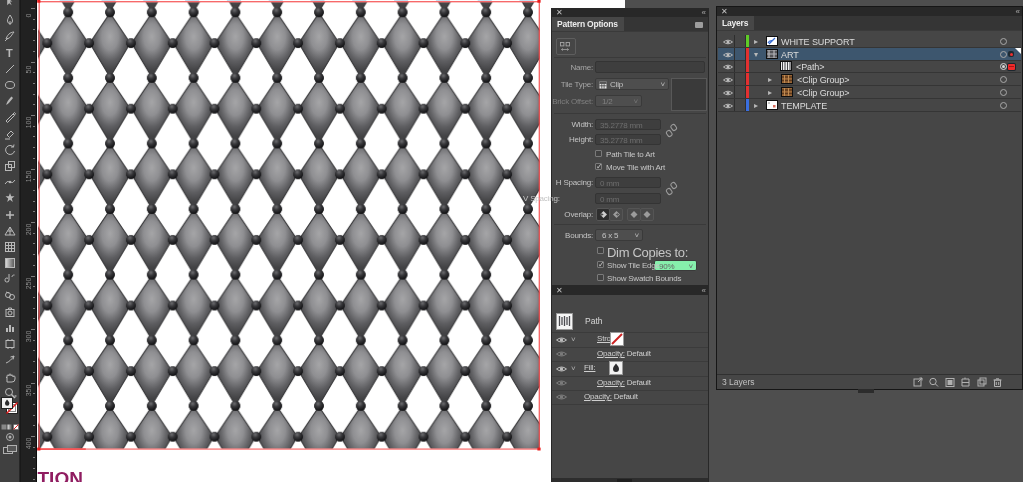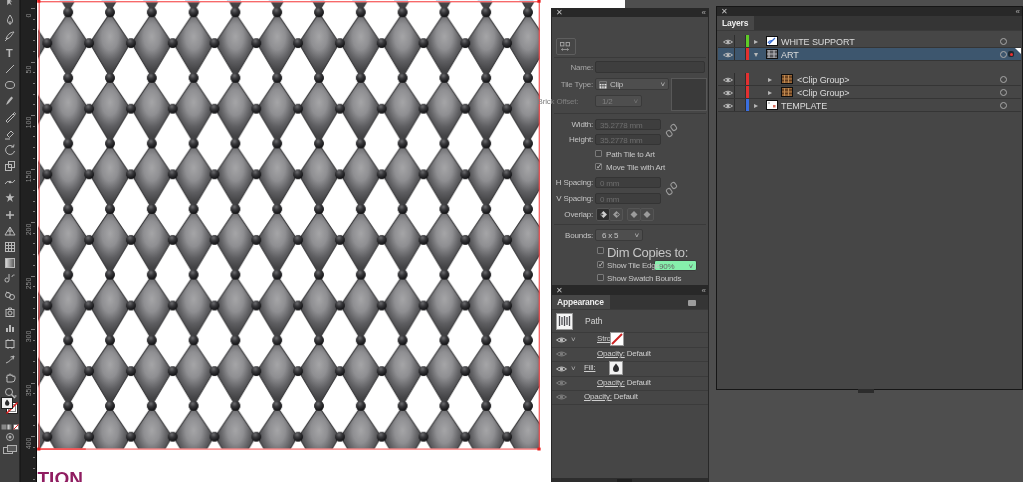--- a/index.html
+++ b/index.html
@@ -277,62 +277,66 @@
     <div class="rlabel" style="top: 386.5px;">350</div>
     <div class="rlabel" style="top: 440px;">400</div>
   </div>
 
 <div class="abs" style="left:551px;top:8px;width:158px;height:474px;background:#282828;"></div>
 <div id="po" class="abs panel" style="left:552px;top:8px;width:156px;height:277px;">
   <div class="phead">
       <span class="x">✕</span>
       <span class="cc">«</span>
     </div>
+  <div class="ptabs" style="top:9px;">
+      <div class="ptab">Pattern Options</div>
+    <div class="burger" style="right:5px;top:5px;"></div>
+    </div>
   <div class="abs" style="left:4px;top:30px;width:18px;height:15px;border:1px solid #5e5e5e;border-radius:2px;">
     <svg width="16" height="13" viewBox="0 0 16 13">
       <rect x="3.5" y="2.5" width="3.4" height="3.4" fill="none" stroke="#a5a5a5" stroke-width="0.9"></rect>
       <rect x="9.1" y="2.5" width="3.4" height="3.4" fill="none" stroke="#a5a5a5" stroke-width="0.9"></rect>
       <path d="M4.5 9.5 h7 M4.5 9.5 l1.4 -1.1 M4.5 9.5 l1.4 1.1 M11.5 9.5 l-1.4 -1.1 M11.5 9.5 l-1.4 1.1" stroke="#a5a5a5" stroke-width="0.8" fill="none"></path>
     </svg>
   </div>
   <div class="divider" style="top:49px;"></div>
   <div class="lbl" style="left:-29px;width:70px;text-align:right;top:54px;">Name:</div>
   <div class="inp" style="left:43px;top:53px;width:110px;height:12px;"></div>
   <div class="lbl" style="left:-29px;width:70px;text-align:right;top:71px;">Tile Type:</div>
   <div class="drop" style="left:43px;top:70px;width:74px;height:12px;">
     <svg style="position:absolute;left:3px;top:2px;" width="8" height="8" viewBox="0 0 8 8">
         <rect x="0.5" y="0.5" width="7" height="7" fill="#e8e8e8"></rect>
         <path d="M0.5 2.5 h7 M0.5 4.8 h7 M2.8 2.5 v5 M5.1 2.5 v5" stroke="#333" stroke-width="0.7"></path>
         <rect x="0.5" y="0.5" width="7" height="2" fill="#555"></rect>
       </svg>
     <span style="position:absolute;left:14px;top:1px;">Clip</span>
       <span class="chev">˅</span>
     </div>
-  <div class="lbl dim" style="left:-29px;width:70px;text-align:center;top:87.5px;">Brick Offset:</div>
+  <div class="lbl dim" style="left:-29px;width:70px;text-align:right;top:87.5px;">Brick Offset:</div>
   <div class="drop" style="left:43px;top:87px;width:47px;height:12px;color:#808080;">
       <span style="position:absolute;left:6px;top:1px;">1/2</span>
       <span class="chev" style="color:#777;">˅</span>
     </div>
   <div class="abs" style="left:119px;top:70px;width:34px;height:31px;border:1px solid #585858;background:#3a3a3a;"></div>
   <div class="divider" style="top:105px;"></div>
   <div class="lbl" style="left:-29px;width:70px;text-align:right;top:111px;color:#c4c4c4;">Width:</div>
   <div class="inp" style="left:43px;top:111px;width:66px;height:11px;line-height:11px;"><span style="margin-left:4px;">35.2778 mm</span></div>
   <div class="lbl" style="left:-29px;width:70px;text-align:right;top:126px;color:#c4c4c4;">Height:</div>
   <div class="inp" style="left:43px;top:126px;width:66px;height:11px;line-height:11px;"><span style="margin-left:4px;">35.2778 mm</span></div>
   <svg class="abs" style="left:113px;top:115px;" width="13" height="15" viewBox="0 0 13 15">
     <rect x="2" y="7.5" width="4.5" height="6" rx="2" transform="rotate(-35 4.2 10.5)" fill="none" stroke="#9a9a9a" stroke-width="1.1"></rect>
     <rect x="6.5" y="1.5" width="4.5" height="6" rx="2" transform="rotate(-35 8.7 4.5)" fill="none" stroke="#9a9a9a" stroke-width="1.1"></rect>
   </svg>
   <div class="cb" style="left:43px;top:142px;"></div>
   <div class="cblbl" style="left:54px;top:142px;">Path Tile to Art</div>
   <div class="cb on" style="left:43px;top:155px;"></div>
   <div class="cblbl" style="left:54px;top:155px;">Move Tile with Art</div>
   <div class="lbl" style="left:-29px;width:70px;text-align:right;top:169px;color:#c4c4c4;">H Spacing:</div>
   <div class="inp" style="left:43px;top:169px;width:66px;height:11px;line-height:11px;"><span style="margin-left:4px;">0 mm</span></div>
-  <div class="lbl" style="left:-29px;width:70px;text-align:right;top:185px;color:#c4c4c4;">V Spacing:</div>
+  <div class="lbl" style="left:-29px;width:70px;text-align:left;top:185px;color:#c4c4c4;">V Spacing:</div>
   <div class="inp" style="left:43px;top:185px;width:66px;height:11px;line-height:11px;"><span style="margin-left:4px;">0 mm</span></div>
   <svg class="abs" style="left:113px;top:173px;" width="13" height="15" viewBox="0 0 13 15">
     <rect x="2" y="7.5" width="4.5" height="6" rx="2" transform="rotate(-35 4.2 10.5)" fill="none" stroke="#9a9a9a" stroke-width="1.1"></rect>
     <rect x="6.5" y="1.5" width="4.5" height="6" rx="2" transform="rotate(-35 8.7 4.5)" fill="none" stroke="#9a9a9a" stroke-width="1.1"></rect>
   </svg>
   <div class="lbl" style="left:-29px;width:70px;text-align:right;top:201px;color:#c4c4c4;">Overlap:</div>
   <svg class="abs" style="left:44px;top:200px;" width="110" height="13" viewBox="0 0 110 13">
     <rect x="0.5" y="0.5" width="13" height="12" rx="1.5" fill="#2e2e2e" stroke="#555"></rect>
     <rect x="13.5" y="0.5" width="13" height="12" rx="1.5" fill="#494949" stroke="#555"></rect>
     <path d="M4 6.5 l3.5 -3.5 3.5 3.5 -3.5 3.5 Z" fill="#cfcfcf"></path>
@@ -360,24 +364,20 @@
   <div class="cblbl" style="left:55px;top:253px;">Show Tile Edge</div>
   <div class="cb" style="left:45px;top:266px;"></div>
   <div class="cblbl" style="left:55px;top:266px;">Show Swatch Bounds</div>
 </div>
 
 <div id="ap" class="abs panel" style="left:552px;top:286px;width:156px;height:192px;">
   <div class="phead">
       <span class="x">✕</span>
       <span class="cc">«</span>
     </div>
-  <div class="ptabs" style="top:9px;">
-      <div class="ptab">Appearance</div>
-    <div class="burger" style="right:12px;top:5px;"></div>
-    </div>
   <div class="abs" style="left:0;top:24px;right:0;">
     <div class="abs" style="left:0;top:0;right:0;height:22px;border-bottom:1px solid #3b3b3b;">
       <svg class="abs" style="left:4px;top:3px;" width="17" height="17" viewBox="0 0 17 17">
         <rect x="0.5" y="0.5" width="16" height="16" fill="#f5f5f5" stroke="#9a9a9a"></rect>
         <path d="M3.5 3 v10 M6 4 v8 M8.5 3 v10 M11 4 v8 M13.5 3 v10" stroke="#4c4c50" stroke-width="1.3"></path>
       </svg>
       <div class="abs" style="left:33px;top:6px;color:#d8d8d8;font-size:8.5px;">Path</div>
     </div>
     <div class="abs" style="left:0;top:22px;right:0;height:15px;border-bottom:1px solid #3b3b3b;">
       <svg class="abs eyeic" style="left:4px;top:4px;" width="11" height="8" viewBox="0 0 11 8">
@@ -471,20 +471,40 @@
             <path d="M0 2 h10 M0 6 h10" stroke="#46464a" stroke-width="1.4"></path>
             <path d="M2 0 v8 M7 0 v8" stroke="#b4b4b8" stroke-width="1.2"></path>
           </svg>
         </div>
         <div class="ltext" style="left:63px;">ART</div>
         <div class="tcirc"></div>
         <div style="position:absolute;left:290px;top:3.5px;width:6px;height:6px;background:#1e2a33;border-radius:2px;"></div>
         <div style="position:absolute;left:291.5px;top:5px;width:3px;height:3px;background:#f03030;border-radius:1.5px;"></div>
         <div style="position:absolute;right:0;top:0;width:0;height:0;border-left:6px solid transparent;border-top:6px solid #fff;"></div>
       </div>
+      <div class="lrow" style="top:25.4px;">
+        <svg style="position:absolute;left:5px;top:3px;" width="10" height="8" viewBox="0 0 11 8">
+          <path d="M0.5 4 Q5.5 0 10.5 4 Q5.5 8 0.5 4 Z" fill="none" stroke="#bdbdbd"></path>
+          <circle cx="5.5" cy="4" r="1.7" fill="#bdbdbd"></circle>
+        </svg>
+        <div class="vline" style="left:16px;"></div>
+        <div class="vline" style="left:27px;"></div>
+        <div class="cbar" style="background:#e23030;"></div>
+        <div class="lthumb" style="left:62px;">
+          <svg width="10" height="8" viewBox="0 0 10 8">
+            <rect width="10" height="8" fill="#f8f8f8"></rect>
+            <path d="M1.5 0 v8 M4 0 v8 M6.5 0 v8 M9 0 v8" stroke="#46464a" stroke-width="1.1"></path>
+          </svg>
+        </div>
+        <div class="ltext" style="left:78px;">&lt;Path&gt;</div>
+        <div class="tcirc" style="border-color:#d5d5d5;"></div>
+        <div style="position:absolute;left:284px;top:5px;width:3px;height:3px;background:#d5d5d5;border-radius:50%;"></div>
+        <div style="position:absolute;left:290px;top:3.5px;width:6.5px;height:6px;background:#ef2a2a;border-radius:1px;box-shadow:0 0 0 1px #1c262e;"></div>
+        <div style="position:absolute;left:291px;top:5.5px;width:4.5px;height:1px;background:#a81616;"></div>
+      </div>
       <div class="lrow" style="top:38.1px;">
         <svg style="position:absolute;left:5px;top:3px;" width="10" height="8" viewBox="0 0 11 8">
           <path d="M0.5 4 Q5.5 0 10.5 4 Q5.5 8 0.5 4 Z" fill="none" stroke="#bdbdbd"></path>
           <circle cx="5.5" cy="4" r="1.7" fill="#bdbdbd"></circle>
         </svg>
         <div class="vline" style="left:16px;"></div>
         <div class="vline" style="left:27px;"></div>
         <div class="cbar" style="background:#e23030;"></div>
         <div class="larrow" style="left:50px;">▸</div>
         <div class="lthumb" style="left:63px;">
@@ -529,14 +549,31 @@
           <svg width="10" height="8" viewBox="0 0 10 8">
             <rect width="10" height="8" fill="#fdfdfd"></rect>
             <rect x="1" y="1" width="2" height="2" fill="#c8c8c8"></rect>
             <rect x="6" y="4" width="2.5" height="2.5" fill="#d86a5a"></rect>
           </svg>
         </div>
         <div class="ltext" style="left:63px;">TEMPLATE</div>
         <div class="tcirc"></div>
       </div>
     </div>
+  <div class="abs" style="left:0;bottom:1px;right:0;height:13px;border-top:1px solid #303030;">
+    <span class="abs" style="left:5px;top:2px;color:#c2c2c2;font-size:8.5px;">3 Layers</span>
+    <svg class="abs" style="left:196px;top:2px;" width="105" height="10" viewBox="0 0 105 10">
+      <g stroke="#b0b0b0" fill="none">
+        <rect x="1" y="2" width="7" height="7"></rect>
+          <path d="M5 5 l4 -4 m0 0 h-2.5 m2.5 0 v2.5"></path>
+        <circle cx="20" cy="4.5" r="3.2"></circle>
+          <path d="M22.5 7 l2.5 2.5"></path>
+        <rect x="33" y="1.5" width="8" height="8"></rect>
+          <rect x="35" y="3.5" width="4" height="4" fill="#b0b0b0"></rect>
+        <path d="M49 2 h7 v7 h-7 Z M49 5.5 h7 M52 2 v-1.5"></path>
+        <rect x="65" y="3" width="6" height="6"></rect>
+          <rect x="67" y="1" width="6" height="6"></rect>
+        <path d="M81.5 3 h6 v6.5 h-6 Z M80.5 3 h8 M83 1.8 h3 M83.3 5 v3 M85.7 5 v3"></path>
+      </g>
+    </svg>
+  </div>
 </div>
 <div class="abs" style="left:858px;top:389px;width:16px;height:4px;background:#2c2c2c;"></div>
 
 </body></html>

